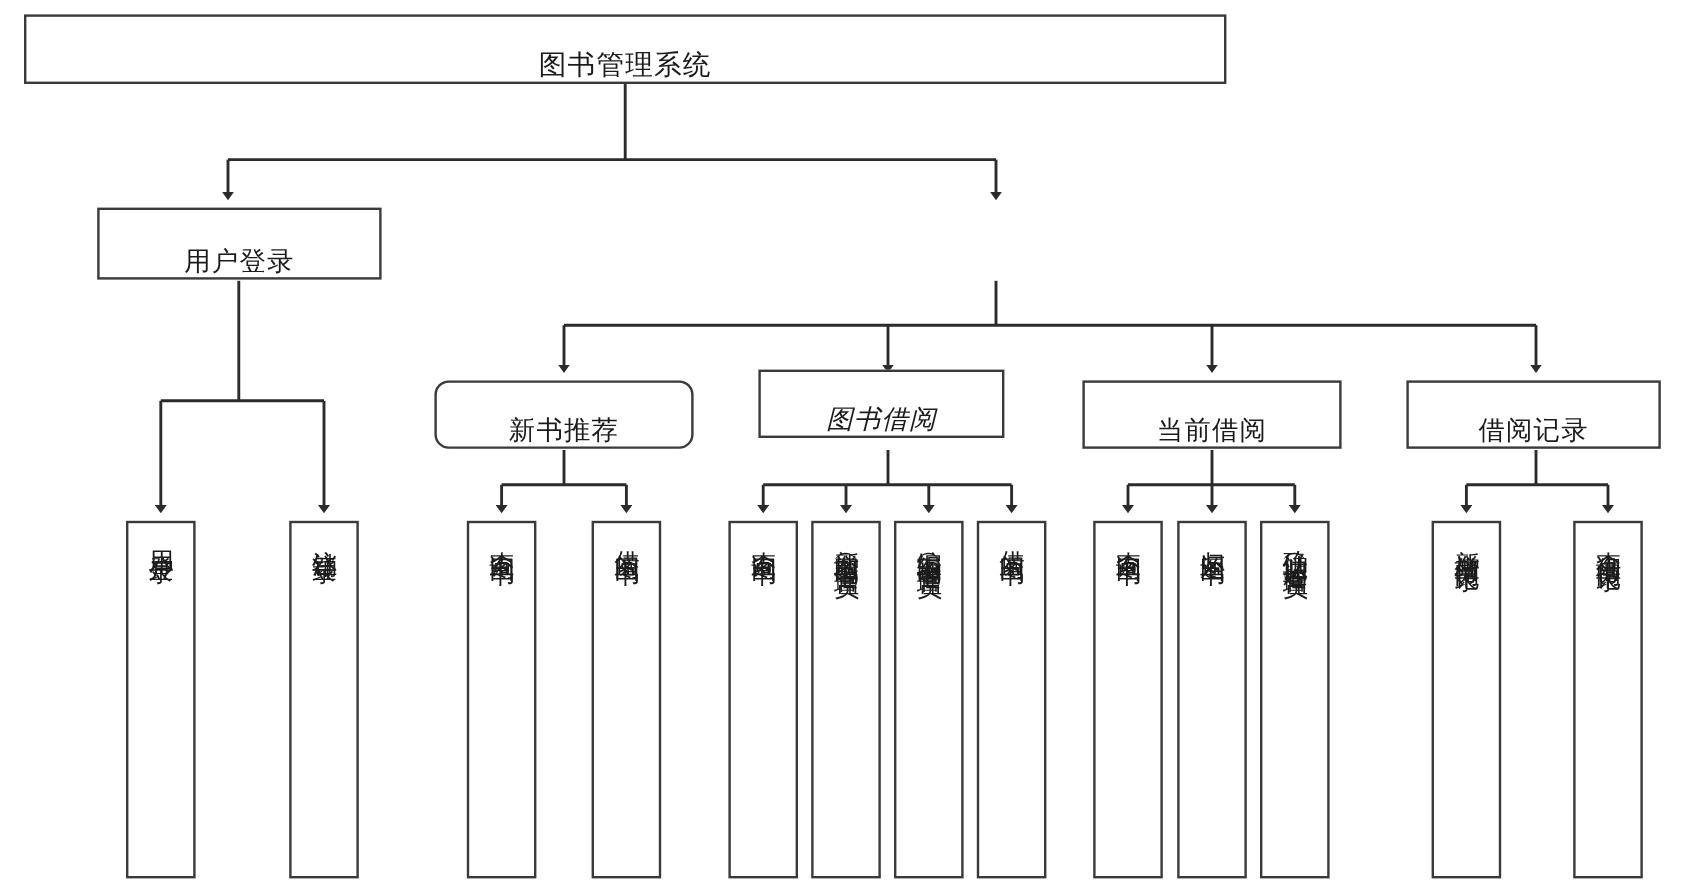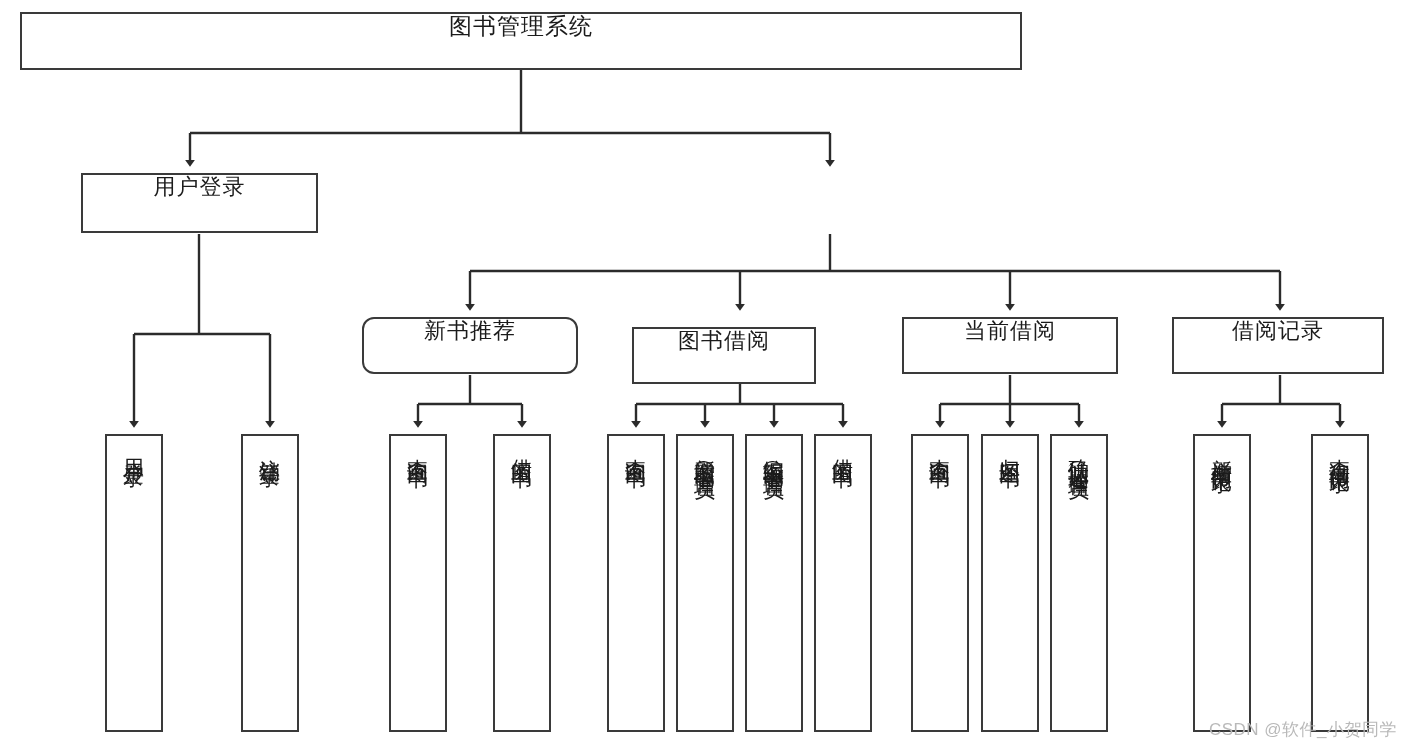--- a/index.html
+++ b/index.html
@@ -24,21 +24,21 @@
     width: 1405px;
     height: 747px;
     pointer-events: none;
   }
   .node {
     position: absolute;
     box-sizing: border-box;
     background: #ffffff;
     border: 2px solid #3a3a3a;
     display: flex;
-    align-items: flex-start;
+    align-items: flex-end;
     justify-content: center;
     color: #1b1b1b;
     z-index: 3;
   }
   .node .lbl {
     display: block;
     text-align: center;
     line-height: 1.12;
   }
   
@@ -135,21 +135,21 @@
     <span class="lbl">图书管理系统</span>
   </div>
 
   <div class="node h" style="left:81px; top:173px; width:237px; height:60px;">
     <span class="lbl">用户登录</span>
   </div>
 
   <div class="node h" style="left:362px; top:317px; width:216px; height:57px;border-radius:12px;">
     <span class="lbl">新书推荐</span>
   </div>
-  <div class="node h" style="left:632px; top:327px; width:184px; height:57px;">
+  <div class="node h" style="left:632px; top:308px; width:205px; height:57px;font-style:italic;">
     <span class="lbl">图书借阅</span>
   </div>
   <div class="node h" style="left:902px; top:317px; width:216px; height:57px;">
     <span class="lbl">当前借阅</span>
   </div>
   <div class="node h" style="left:1172px; top:317px; width:212px; height:57px;">
     <span class="lbl">借阅记录</span>
   </div>
 
   <div class="node v" style="left:105px; top:434px; width:58px; height:298px;">
@@ -189,15 +189,14 @@
     <span class="lbl">确认归还（管理员）</span>
   </div>
 
   <div class="node v" style="left:1193px; top:434px; width:58px; height:298px;">
     <span class="lbl">新增借阅记录</span>
   </div>
   <div class="node v" style="left:1311px; top:434px; width:58px; height:298px;">
     <span class="lbl">查询借阅记录</span>
   </div>
 
-  <div class="watermark">CSDN @软件_小贺同学</div>
 
 </div>
 
 </body></html>

